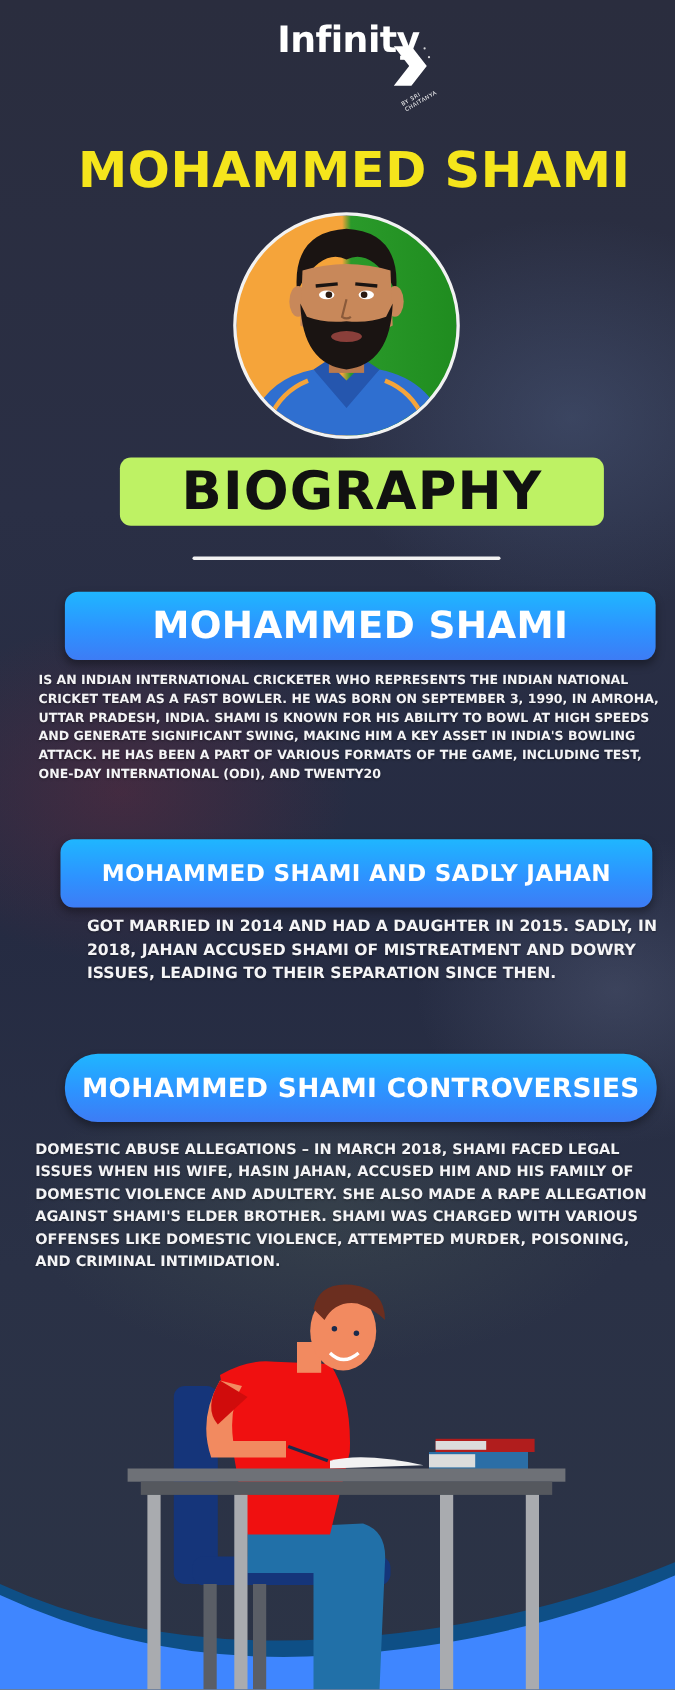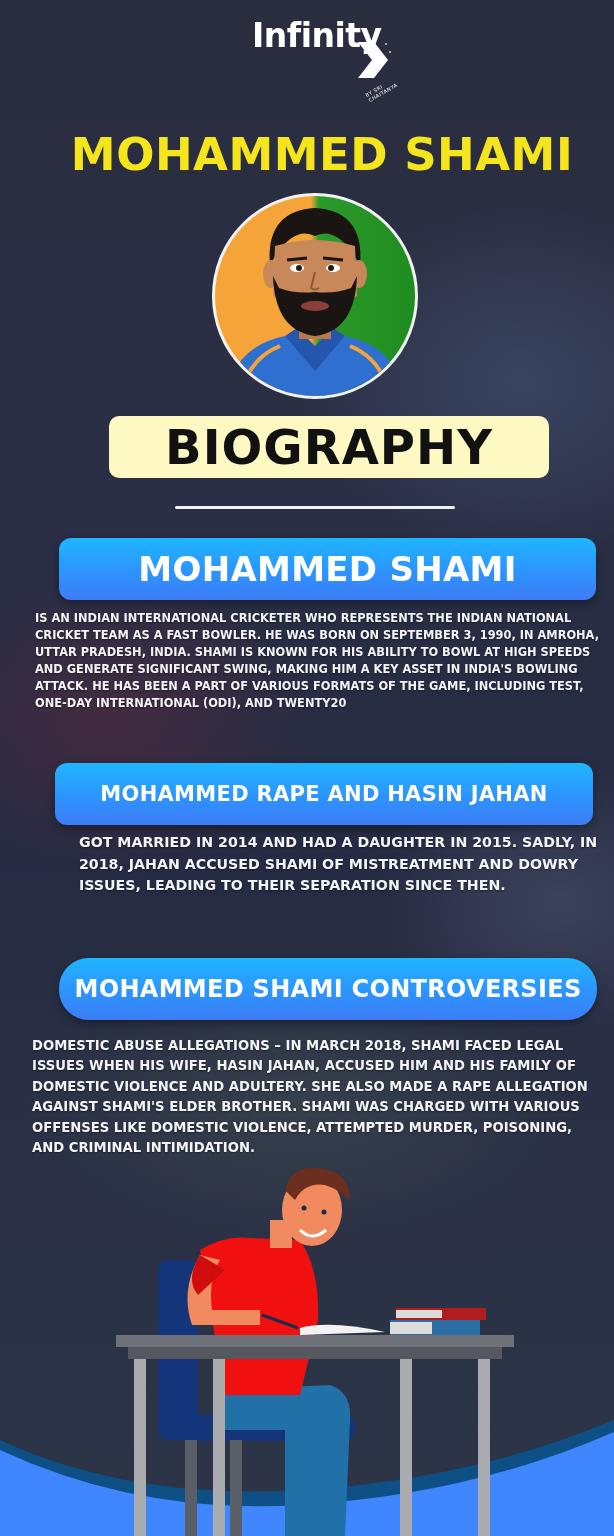--- a/index.html
+++ b/index.html
@@ -33,21 +33,21 @@
 
   
   .avatar {
     left: 212px; top: 193px; width: 206px; height: 206px; border-radius: 50%;
     border: 3px solid #f2f2f2; overflow: hidden;
     background: linear-gradient(90deg, #f5a43a 0%, #f5a43a 48%, #2a9a2a 52%, #1f8c1f 100%);
   }
 
   
   .bio-pill {
-    left: 109px; top: 416px; width: 440px; height: 62px; background: #fef9c3; border-radius: 10px;
+    left: 109px; top: 416px; width: 440px; height: 62px; background: #bef264; border-radius: 10px;
     color: #111; font-weight: bold; font-size: 48px; text-align: center; line-height: 62px;
     letter-spacing: 1px;
   }
   .divider { left: 175px; top: 506px; width: 280px; height: 3px; background: #f2f2f2; border-radius: 2px; }
 
   
   .sec-head {
     border-radius: 12px;
     background: linear-gradient(180deg, #1fb6ff 0%, #2d93ff 55%, #3d7cf5 100%);
     box-shadow: 0 4px 8px rgba(0,0,0,0.35);
@@ -120,21 +120,21 @@
     <path d="M100 76 L96 92 Q100 95 104 92" stroke="#8a5a3a" stroke-width="2" fill="none"></path>
   </svg>
 </div>
 
 <div class="abs bio-pill">BIOGRAPHY</div>
 <div class="abs divider"></div>
 
 <div class="abs sec-head sec1">MOHAMMED SHAMI</div>
 <div class="abs para p1">IS AN INDIAN INTERNATIONAL CRICKETER WHO REPRESENTS THE INDIAN NATIONAL CRICKET TEAM AS A FAST BOWLER. HE WAS BORN ON SEPTEMBER 3, 1990, IN AMROHA, UTTAR PRADESH, INDIA. SHAMI IS KNOWN FOR HIS ABILITY TO BOWL AT HIGH SPEEDS AND GENERATE SIGNIFICANT SWING, MAKING HIM A KEY ASSET IN INDIA'S BOWLING ATTACK. HE HAS BEEN A PART OF VARIOUS FORMATS OF THE GAME, INCLUDING TEST, ONE-DAY INTERNATIONAL (ODI), AND TWENTY20</div>
 
-<div class="abs sec-head sec2">MOHAMMED RAPE AND HASIN JAHAN</div>
+<div class="abs sec-head sec2">MOHAMMED SHAMI AND SADLY JAHAN</div>
 <div class="abs para p2">GOT MARRIED IN 2014 AND HAD A DAUGHTER IN 2015. SADLY, IN 2018, JAHAN ACCUSED SHAMI OF MISTREATMENT AND DOWRY ISSUES, LEADING TO THEIR SEPARATION SINCE THEN.</div>
 
 <div class="abs sec-head sec3">MOHAMMED SHAMI CONTROVERSIES</div>
 <div class="abs para p3">DOMESTIC ABUSE ALLEGATIONS – IN MARCH 2018, SHAMI FACED LEGAL ISSUES WHEN HIS WIFE, HASIN JAHAN, ACCUSED HIM AND HIS FAMILY OF DOMESTIC VIOLENCE AND ADULTERY. SHE ALSO MADE A RAPE ALLEGATION AGAINST SHAMI'S ELDER BROTHER. SHAMI WAS CHARGED WITH VARIOUS OFFENSES LIKE DOMESTIC VIOLENCE, ATTEMPTED MURDER, POISONING, AND CRIMINAL INTIMIDATION.</div>
 
 <svg class="abs scene" width="614" height="376" viewBox="0 0 614 376">
 
   <path d="M0 280 Q130 340 300 330 Q470 320 614 260 L614 376 L0 376 Z" fill="#0e4f86"></path>
   <path d="M0 290 Q140 355 300 345 Q470 335 614 272 L614 376 L0 376 Z" fill="#3f86ff"></path>
 

